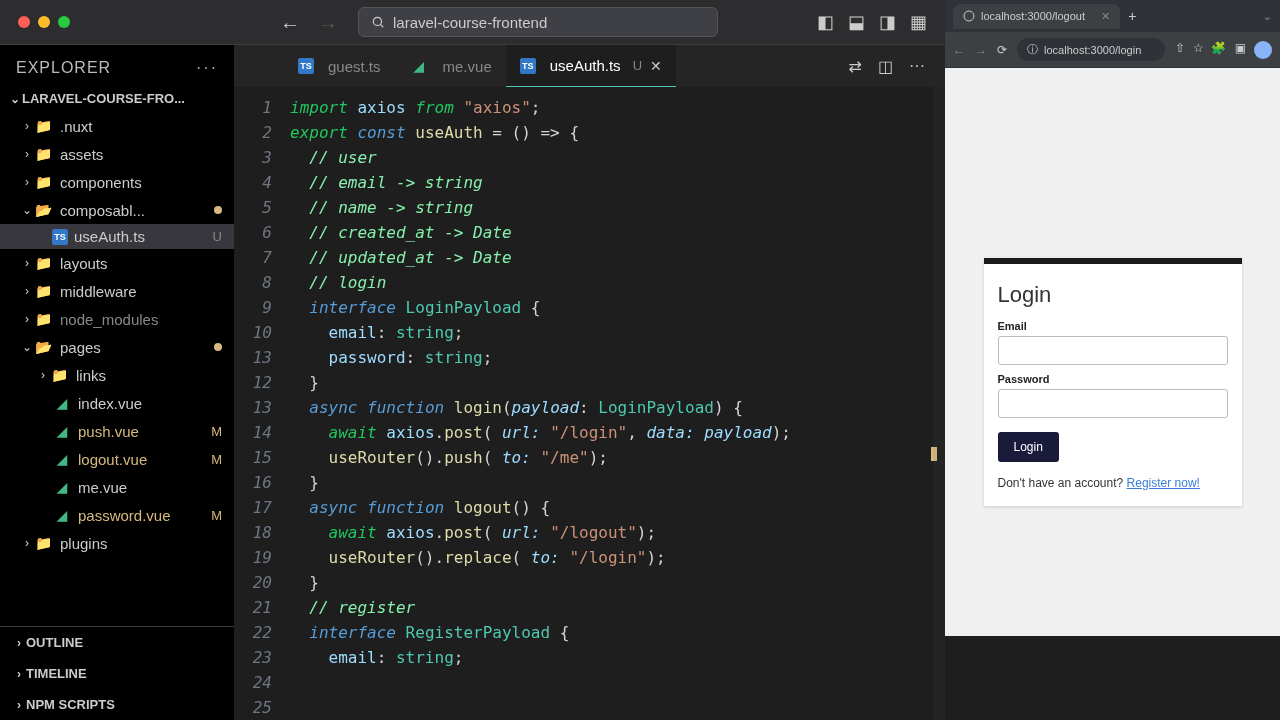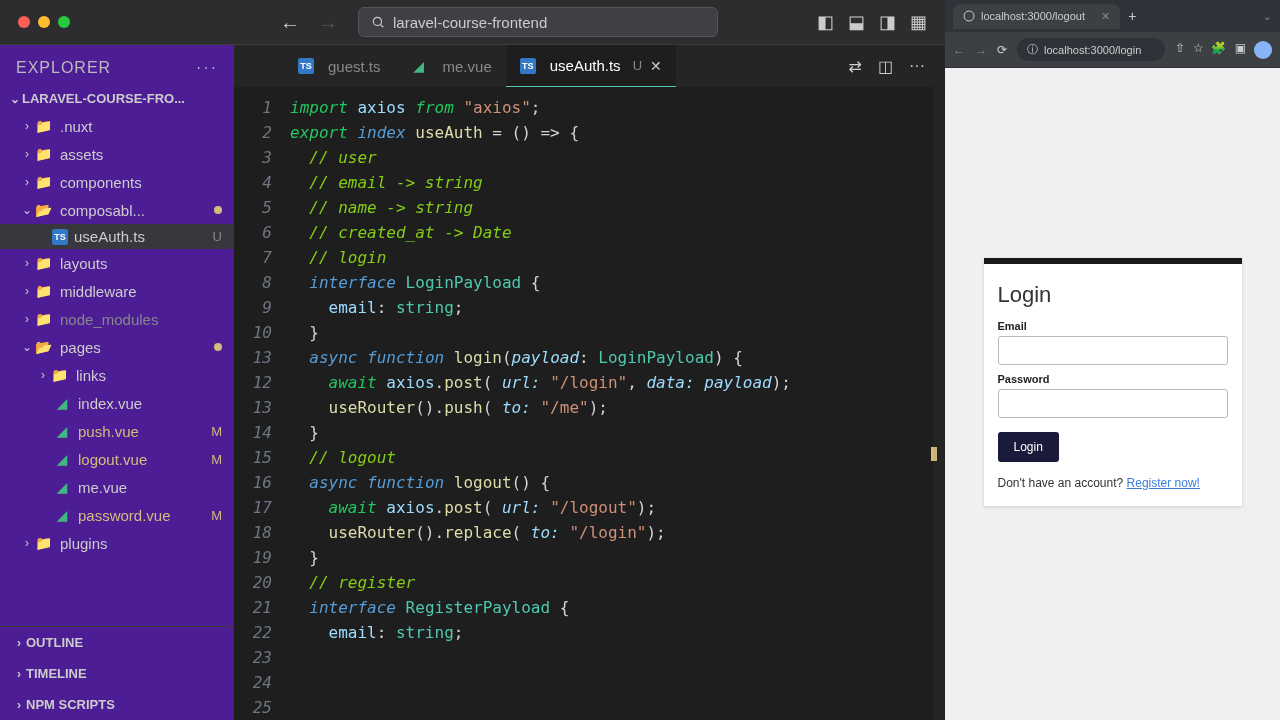--- a/index.html
+++ b/index.html
@@ -12,21 +12,21 @@
 .dot.yellow { background: #ffbd2e; }
 .dot.green { background: #27c93f; }
 .nav-arrows { display: flex; gap: 18px; margin-left: 210px; }
 .nav-arrow { color: #ccc; font-size: 20px; cursor: pointer; }
 .nav-arrow.dim { color: #555; }
 .searchbar { flex: 0 0 360px; margin-left: 20px; height: 30px; background: #3f3f46; border: 1px solid #555; border-radius: 6px; display: flex; align-items: center; padding: 0 12px; color: #ccc; font-size: 15px; }
 .searchbar svg { margin-right: 8px; }
 .layout-icons { margin-left: auto; display: flex; gap: 14px; color: #ccc; }
 .layout-icons span { font-size: 18px; cursor: pointer; }
 .main { flex: 1; display: flex; }
-.sidebar { width: 234px; background: #4c1d95; display: flex; flex-direction: column; color: #ccc; }
+.sidebar { width: 234px; background: #000000; display: flex; flex-direction: column; color: #ccc; }
 .explorer-hdr { display: flex; align-items: center; justify-content: space-between; padding: 14px 16px 8px; font-size: 16px; letter-spacing: 1px; color: #bbb; }
 .section-hdr { display: flex; align-items: center; padding: 6px 8px; font-size: 13px; font-weight: 700; color: #ccc; cursor: pointer; }
 .tree { flex: 1; overflow: hidden; }
 .tree-item { display: flex; align-items: center; padding: 4px 0; font-size: 15px; color: #ccc; cursor: pointer; }
 .tree-item.sel { background: #37373d; }
 .chev { width: 14px; font-size: 12px; text-align: center; color: #ccc; }
 .fico { width: 20px; height: 20px; margin-right: 6px; display: flex; align-items: center; justify-content: center; font-size: 14px; }
 .folder-ico { color: #c09553; }
 .folder-ico.green { color: #7cb342; }
 .ts-ico { background: #3178c6; color: #fff; font-size: 9px; font-weight: 700; width: 16px; height: 16px; border-radius: 2px; }
@@ -45,25 +45,25 @@
 .tab-actions { margin-left: auto; display: flex; gap: 16px; padding-right: 20px; color: #ccc; }
 .code { flex: 1; display: flex; font-family: "SF Mono", Menlo, Monaco, monospace; font-size: 16px; line-height: 25px; overflow: hidden; position: relative; }
 .gutter { width: 56px; text-align: right; padding-right: 18px; color: #6e7681; font-style: italic; padding-top: 8px; }
 .lines { flex: 1; padding-top: 8px; color: #d4d4d4; }
 .kw { color: #22c55e; font-style: italic; }
 .kw2 { color: #569cd6; font-style: italic; }
 .id { color: #9cdcfe; }
 .fn { color: #dcdcaa; }
 .ty { color: #4ec9b0; }
 .str { color: #ce9178; }
-.cm { color: #84cc16; font-style: italic; }
+.cm { color: #86efac; font-style: italic; }
 .pr { color: #9cdcfe; font-style: italic; }
 .marker { position: absolute; right: 8px; top: 360px; width: 6px; height: 14px; background: #d7ba7d; }
 .scroll { position: absolute; right: 0; top: 0; width: 12px; height: 100%; background: rgba(100,100,100,0.1); }
-.browser { width: 335px; height: 720px; background: #2f3238; display: flex; flex-direction: column; }
+.browser { width: 335px; height: 636px; background: #2f3238; display: flex; flex-direction: column; }
 .brtab { height: 32px; background: #2f3238; display: flex; align-items: center; padding: 0 8px; font-size: 11px; color: #ccc; }
 .brtab-item { background: #3c4043; border-radius: 8px 8px 0 0; padding: 6px 10px; display: flex; align-items: center; gap: 6px; }
 .brtab-item svg { width: 12px; height: 12px; }
 .brtab .x { margin-left: 10px; color: #888; }
 .brtab .plus { margin-left: 8px; color: #ccc; font-size: 14px; }
 .brtool { height: 36px; background: #3c4043; display: flex; align-items: center; padding: 0 8px; gap: 10px; font-size: 12px; color: #ccc; border-bottom: 1px solid #2f3238; }
 .brtool .nav { color: #888; }
 .addr { flex: 1; background: #2f3238; border-radius: 14px; padding: 4px 10px; font-size: 11px; color: #ccc; display: flex; align-items: center; gap: 6px; }
 .briconrow { display: flex; gap: 8px; color: #ccc; }
 .avatar { width: 18px; height: 18px; border-radius: 50%; background: #8ab4f8; }
@@ -258,34 +258,35 @@
             <div>19</div>
             <div>20</div>
             <div>21</div>
             <div>22</div>
             <div>23</div>
             <div>24</div>
             <div>25</div>
         </div>
         <div class="lines">
 <div><span class="kw">import</span> <span class="id">axios</span> <span class="kw">from</span> <span class="str">"axios"</span><span>;</span></div>
-<div><span class="kw">export</span> <span class="kw2">index</span> <span class="fn">useAuth</span><span> = () =&gt; {</span></div>
+<div><span class="kw">export</span> <span class="kw2">const</span> <span class="fn">useAuth</span><span> = () =&gt; {</span></div>
 <div>&nbsp;&nbsp;<span class="cm">// user</span></div>
 <div>&nbsp;&nbsp;<span class="cm">// email -&gt; string</span></div>
 <div>&nbsp;&nbsp;<span class="cm">// name -&gt; string</span></div>
 <div>&nbsp;&nbsp;<span class="cm">// created_at -&gt; Date</span></div>
+<div>&nbsp;&nbsp;<span class="cm">// updated_at -&gt; Date</span></div>
 <div>&nbsp;&nbsp;<span class="cm">// login</span></div>
 <div>&nbsp;&nbsp;<span class="kw2">interface</span> <span class="ty">LoginPayload</span><span> {</span></div>
 <div>&nbsp;&nbsp;&nbsp;&nbsp;<span class="id">email</span><span>: </span><span class="ty">string</span><span>;</span></div>
+<div>&nbsp;&nbsp;&nbsp;&nbsp;<span class="id">password</span><span>: </span><span class="ty">string</span><span>;</span></div>
 <div>&nbsp;&nbsp;<span>}</span></div>
 <div>&nbsp;&nbsp;<span class="kw2">async</span> <span class="kw2">function</span> <span class="fn">login</span><span>(</span><span class="pr">payload</span><span>: </span><span class="ty">LoginPayload</span><span>) {</span></div>
 <div>&nbsp;&nbsp;&nbsp;&nbsp;<span class="kw">await</span> <span class="id">axios</span><span>.</span><span class="fn">post</span><span>(</span><span class="pr"> url: </span><span class="str">"/login"</span><span>, </span><span class="pr"> data: </span><span class="pr">payload</span><span>);</span></div>
 <div>&nbsp;&nbsp;&nbsp;&nbsp;<span class="fn">useRouter</span><span>().</span><span class="fn">push</span><span>(</span><span class="pr"> to: </span><span class="str">"/me"</span><span>);</span></div>
 <div>&nbsp;&nbsp;<span>}</span></div>
-<div>&nbsp;&nbsp;<span class="cm">// logout</span></div>
 <div>&nbsp;&nbsp;<span class="kw2">async</span> <span class="kw2">function</span> <span class="fn">logout</span><span>() {</span></div>
 <div>&nbsp;&nbsp;&nbsp;&nbsp;<span class="kw">await</span> <span class="id">axios</span><span>.</span><span class="fn">post</span><span>(</span><span class="pr"> url: </span><span class="str">"/logout"</span><span>);</span></div>
 <div>&nbsp;&nbsp;&nbsp;&nbsp;<span class="fn">useRouter</span><span>().</span><span class="fn">replace</span><span>(</span><span class="pr"> to: </span><span class="str">"/login"</span><span>);</span></div>
 <div>&nbsp;&nbsp;<span>}</span></div>
 <div>&nbsp;&nbsp;<span class="cm">// register</span></div>
 <div>&nbsp;&nbsp;<span class="kw2">interface</span> <span class="ty">RegisterPayload</span><span> {</span></div>
 <div>&nbsp;&nbsp;&nbsp;&nbsp;<span class="id">email</span><span>: </span><span class="ty">string</span><span>;</span></div>
         </div>
         <div class="marker"></div>
         <div class="scroll"></div>

